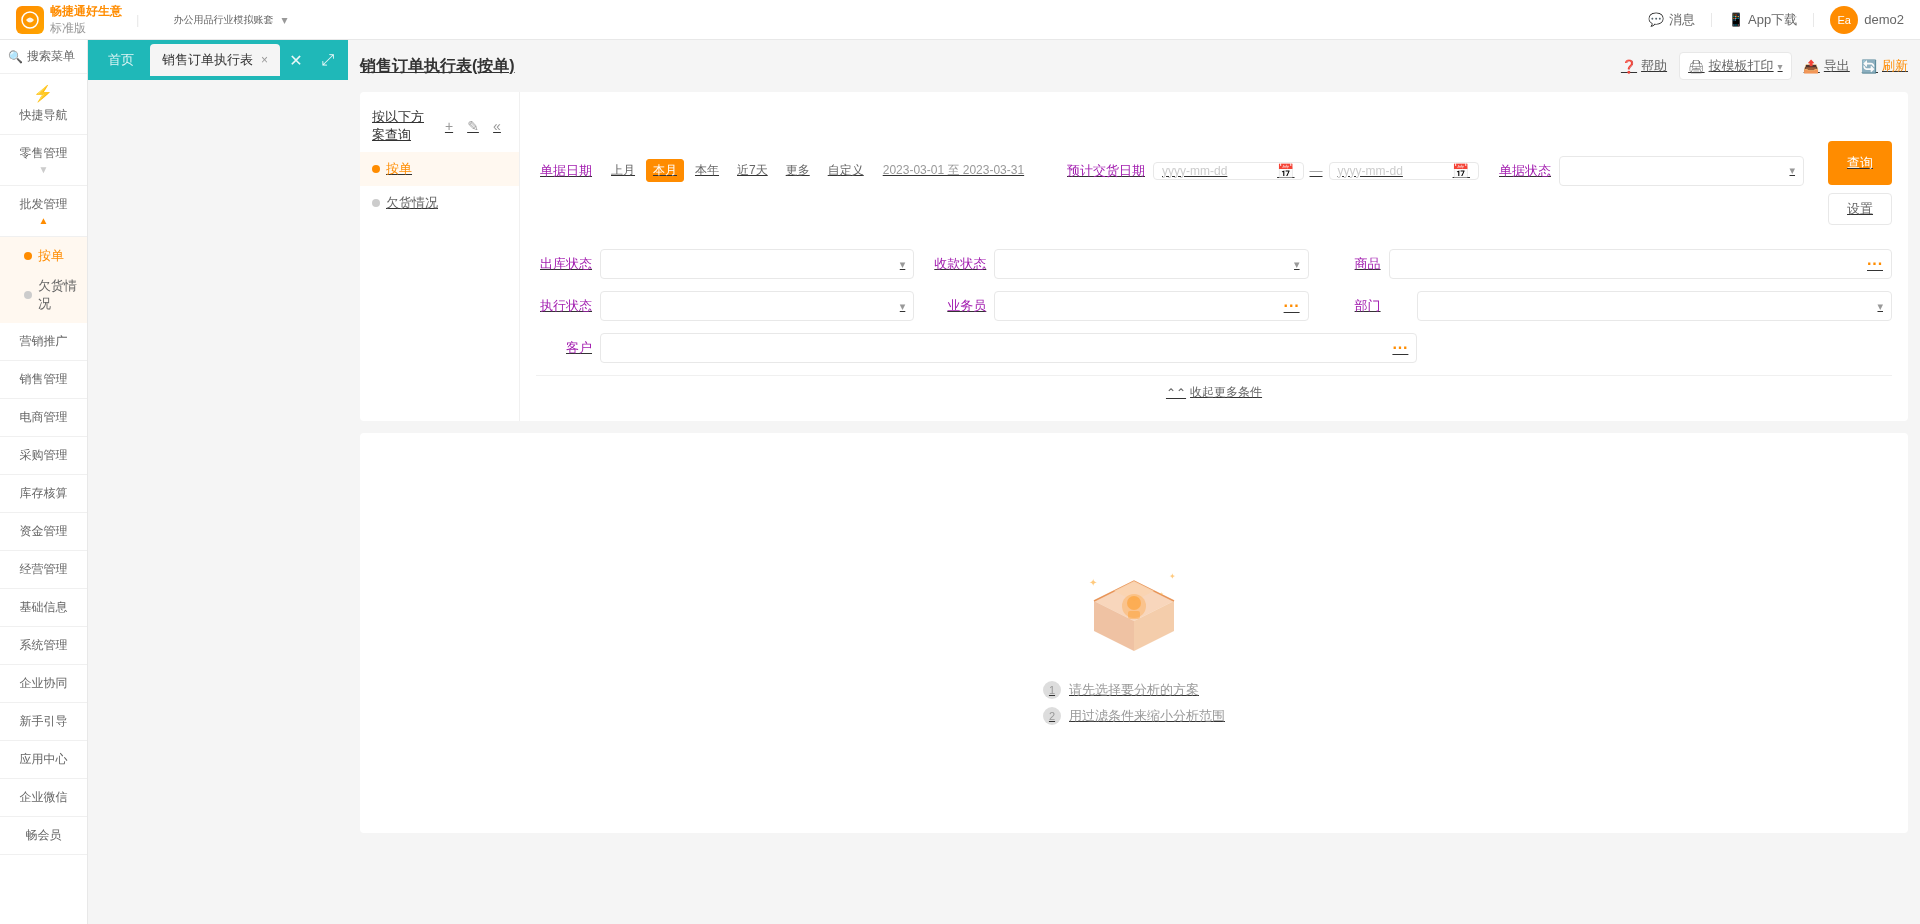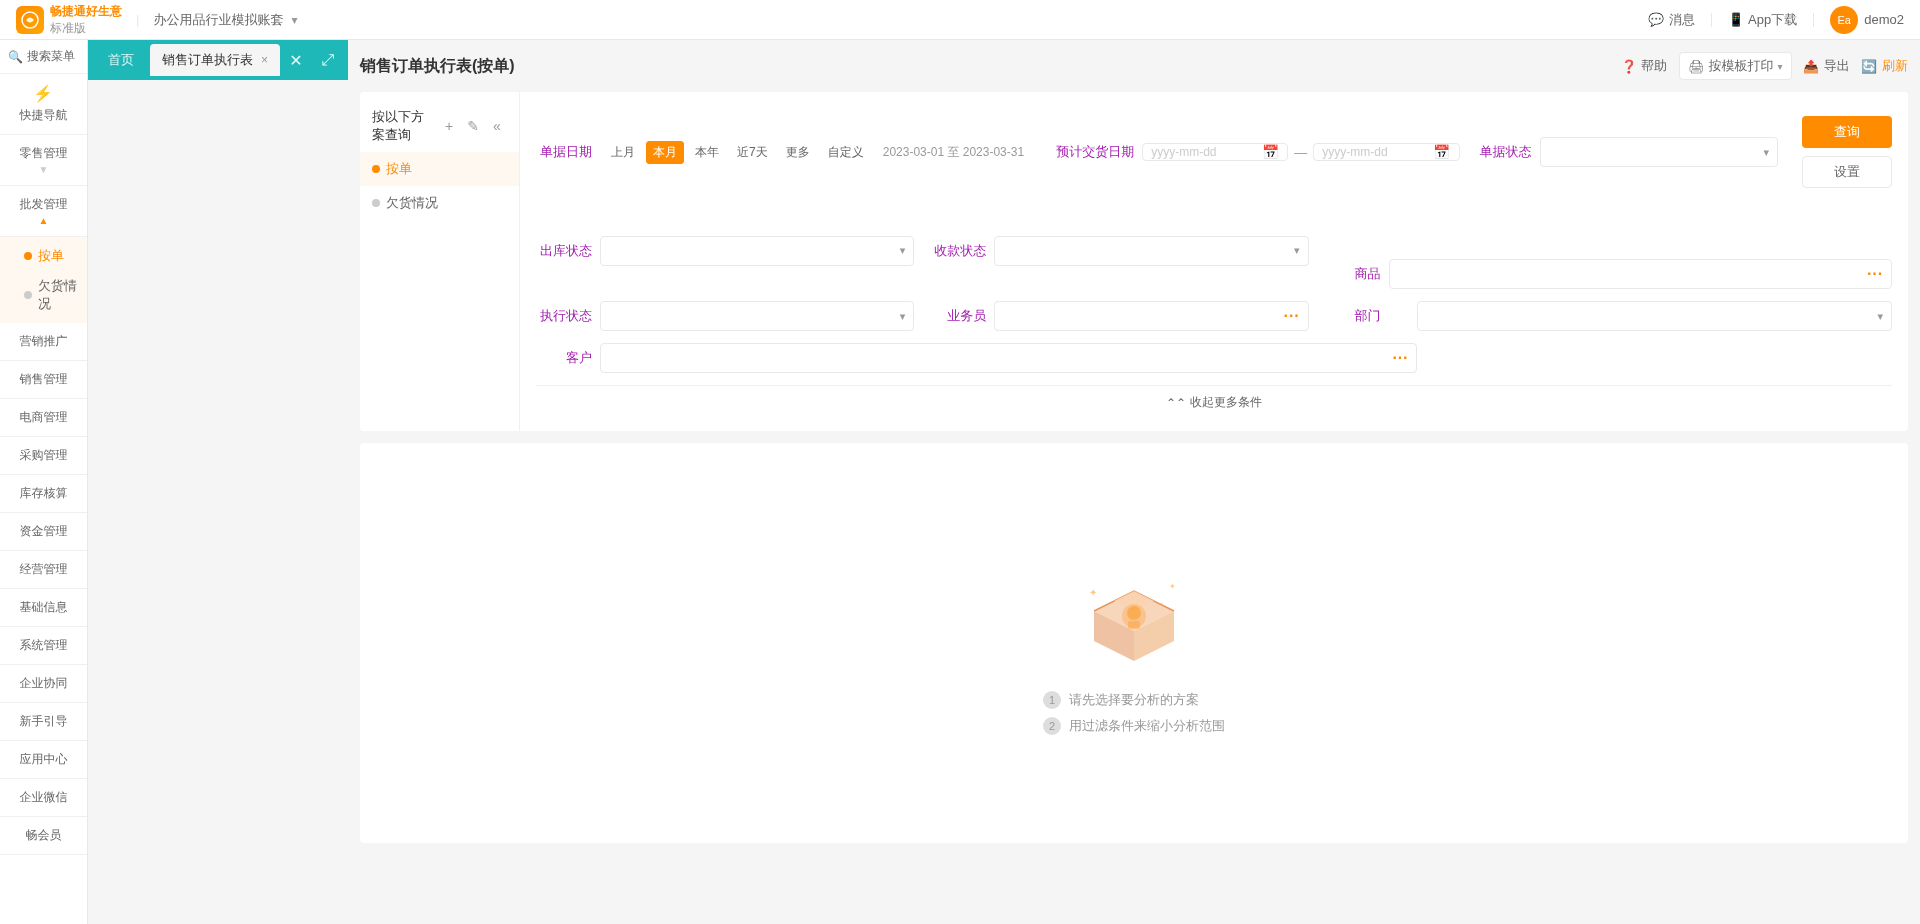--- a/index.html
+++ b/index.html
@@ -32,22 +32,23 @@
       background: linear-gradient(135deg, #ff8c00, #ffa500);
       border-radius: 6px;
       display: flex;
       align-items: center;
       justify-content: center;
       color: white;
       font-size: 10px;
       font-weight: bold;
     }
     .breadcrumb-text {
-      font-size: 13px;
-      color: #666;
+      font-size: 10px;
+      color: #666;
+      margin-left: 20px;
     }
     .breadcrumb-dropdown {
       color: #999;
       font-size: 12px;
       cursor: pointer;
     }
     .top-bar-right {
       display: flex;
       align-items: center;
       gap: 16px;
@@ -171,20 +172,21 @@
       align-items: center;
       justify-content: center;
     }
 
     
     .page-content {
       flex: 1;
       overflow-y: auto;
       background: #f5f5f5;
       padding: 12px;
+      text-decoration: underline;
     }
 
     
     .page-header {
       display: flex;
       align-items: center;
       justify-content: space-between;
       margin-bottom: 12px;
     }
     .page-title {
@@ -415,29 +417,30 @@
 
     
     .action-area {
       display: flex;
       flex-direction: column;
       gap: 8px;
       padding: 12px 0 12px 8px;
       flex-shrink: 0;
     }
     .query-btn {
-      height: 32px;
-      padding: 0 32px;
+      height: 44px;
+      padding: 0 19px;
       background: #ff8c00;
       color: white;
       border: none;
       border-radius: 4px;
       font-size: 13px;
       cursor: pointer;
       white-space: nowrap;
+      margin-top: 25px;
     }
     .settings-btn {
       height: 32px;
       padding: 0 16px;
       background: #fff;
       color: #666;
       border: 1px solid #e8e8e8;
       border-radius: 4px;
       font-size: 13px;
       cursor: pointer;
@@ -729,21 +732,21 @@
                 <span class="filter-select-arrow">▾</span>
               </div>
             </div>
             <div class="filter-field" style="flex:1;">
               <span class="filter-label">收款状态</span>
               <div class="filter-select">
                 <span></span>
                 <span class="filter-select-arrow">▾</span>
               </div>
             </div>
-            <div class="filter-field" style="flex:1.5;margin-top:47px;">
+            <div class="filter-field" style="flex:1.5;">
               <span class="filter-label">商品</span>
               <div class="filter-select" style="justify-content:flex-end;">
                 <span></span>
                 <span class="filter-dots-btn">···</span>
               </div>
             </div>
           </div>
 
           <div class="filter-row">
             <div class="filter-field" style="flex:1;">

